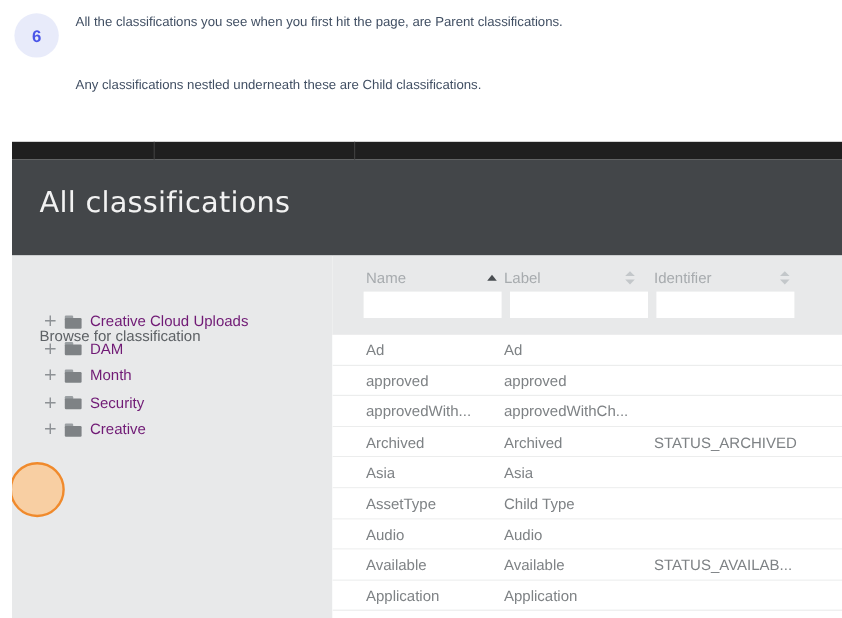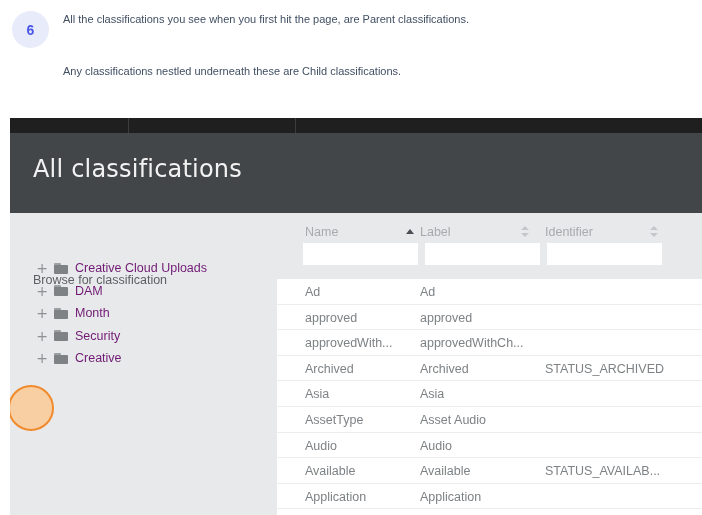--- a/index.html
+++ b/index.html
@@ -424,21 +424,21 @@
         </div>
 
         <div class="trow">
           <span class="tcell c-name">Asia</span>
           <span class="tcell c-label">Asia</span>
           <span class="tcell c-ident"></span>
         </div>
 
         <div class="trow">
           <span class="tcell c-name">AssetType</span>
-          <span class="tcell c-label">Asset Audio</span>
+          <span class="tcell c-label">Child Type</span>
           <span class="tcell c-ident"></span>
         </div>
 
         <div class="trow">
           <span class="tcell c-name">Audio</span>
           <span class="tcell c-label">Audio</span>
           <span class="tcell c-ident"></span>
         </div>
 
         <div class="trow">

